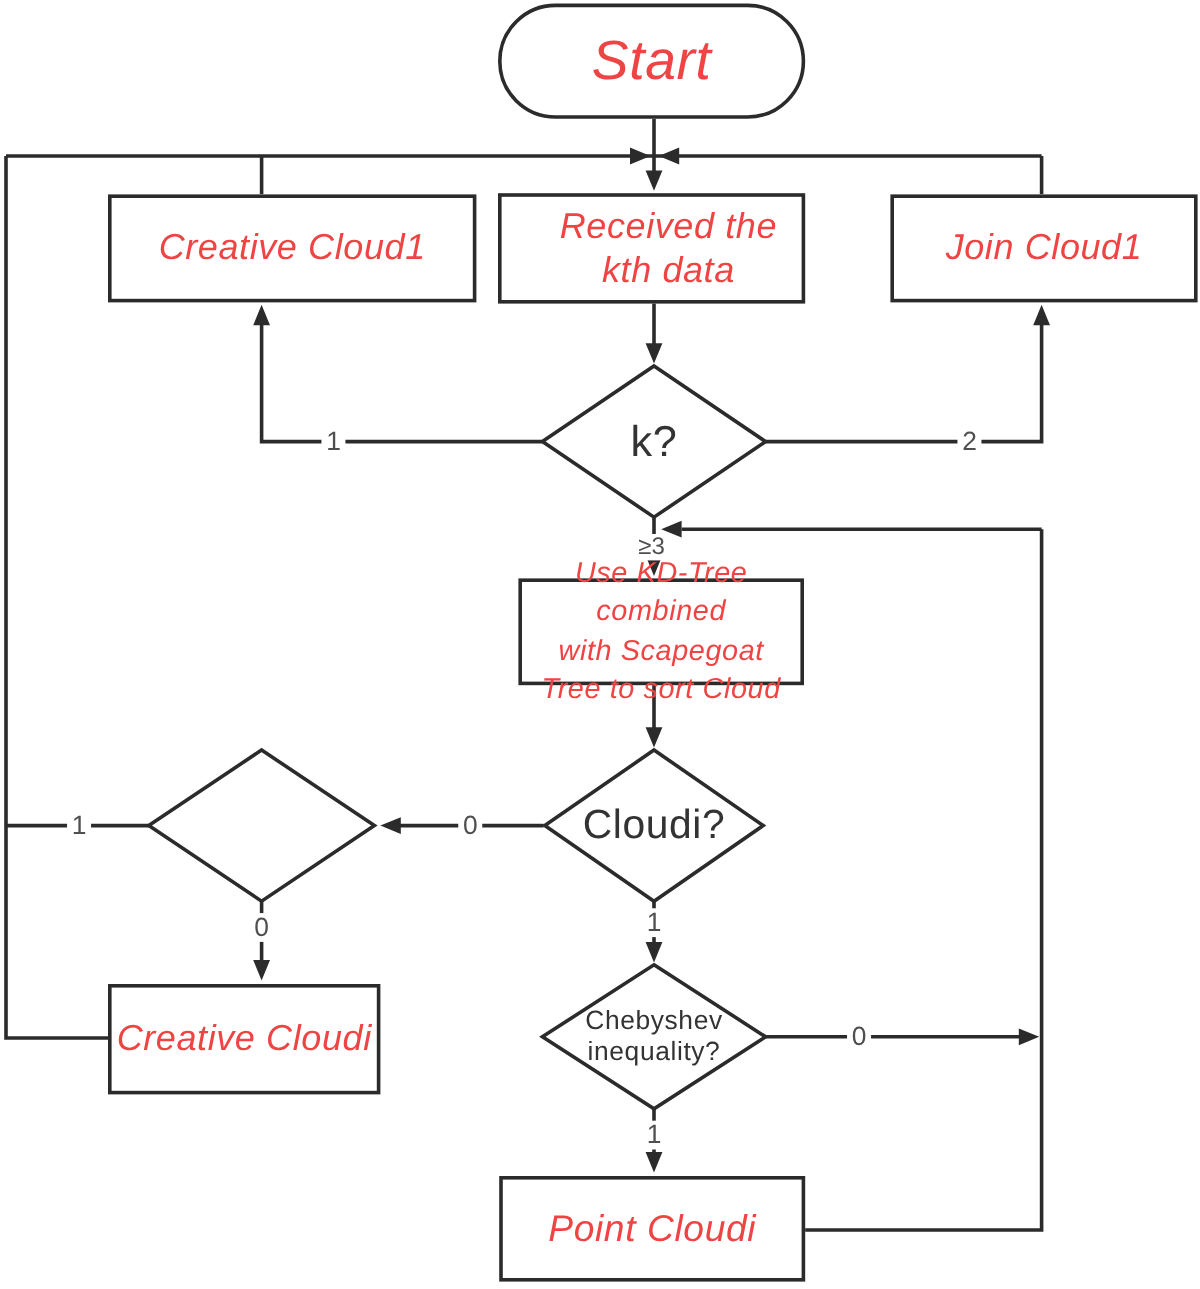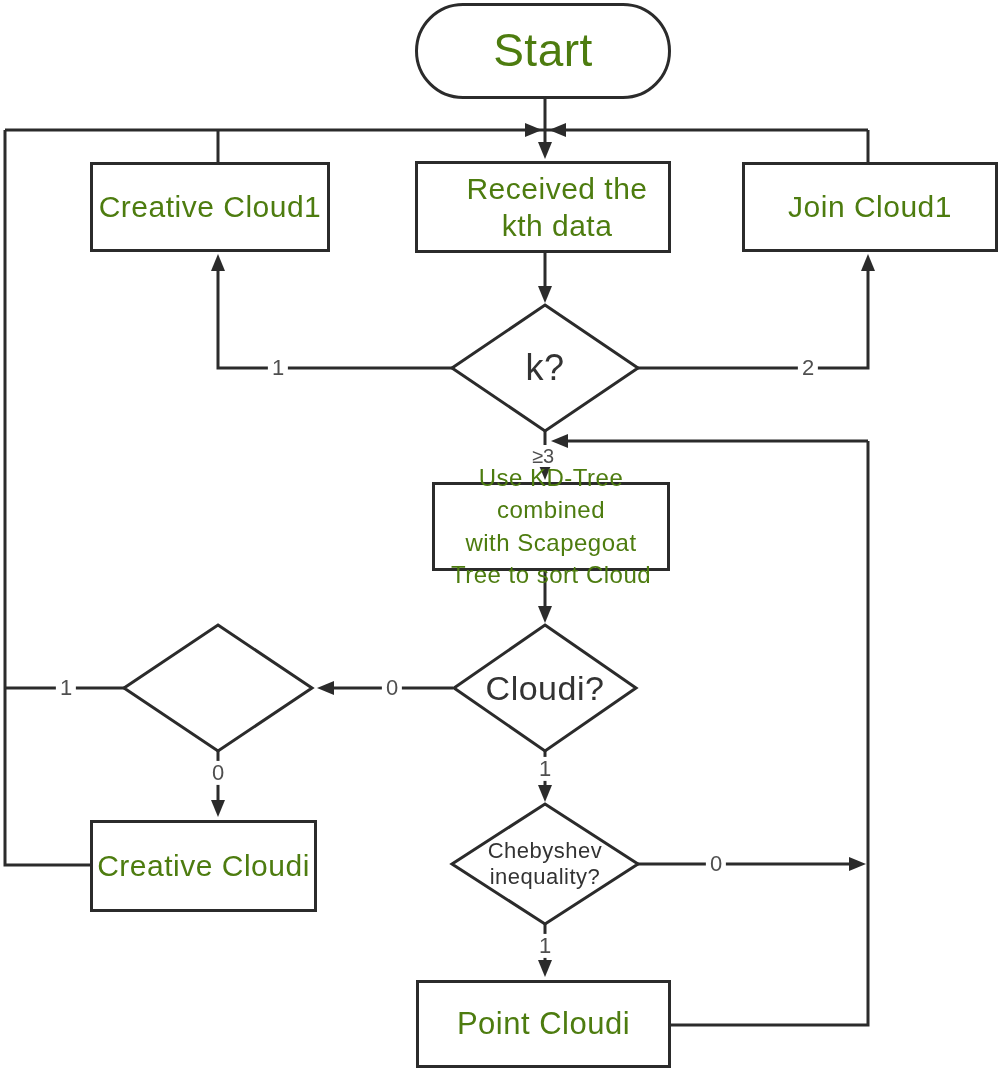--- a/index.html
+++ b/index.html
@@ -16,23 +16,24 @@
   .node {
     position: absolute;
     box-sizing: border-box;
     border: 3px solid #2b2b2b;
     background: #ffffff;
     display: flex;
     flex-direction: column;
     align-items: center;
     justify-content: center;
     text-align: center;
-    color: #4d7c0f;
+    color: #ef4444;
     letter-spacing: 0.5px;
     line-height: 1.25;
+    font-style: italic;
   }
   .stadium { border-radius: 50px; }
   .dlabel {
     position: absolute;
     transform: translate(-50%, -50%);
     text-align: center;
     color: #333333;
     letter-spacing: 0.5px;
     line-height: 1.2;
     white-space: nowrap;
@@ -125,21 +126,21 @@
       <polygon points="545,625 636,688 545,751 454,688"></polygon>
       <polygon points="218,625 312,688 218,751 124,688"></polygon>
       <polygon points="545,804 638,864 545,924 452,864"></polygon>
     </g>
   </svg>
 
   <div class="node stadium fs46" style="left:415px; top:3px; width:256px; height:96px;">
     <div>Start</div>
   </div>
 
-  <div class="node fs30" style="left:90px; top:162px; width:240px; height:90px;">
+  <div class="node fs30" style="left:90px; top:162px; width:307px; height:90px;">
     <div>Creative Cloud1</div>
   </div>
 
   <div class="node fs30" style="left:415px; top:161px; width:256px; height:92px;padding-left:28px;">
     <div>Received the</div>
     <div>kth data</div>
   </div>
 
   <div class="node fs30" style="left:742px; top:162px; width:256px; height:90px;">
     <div>Join Cloud1</div>

